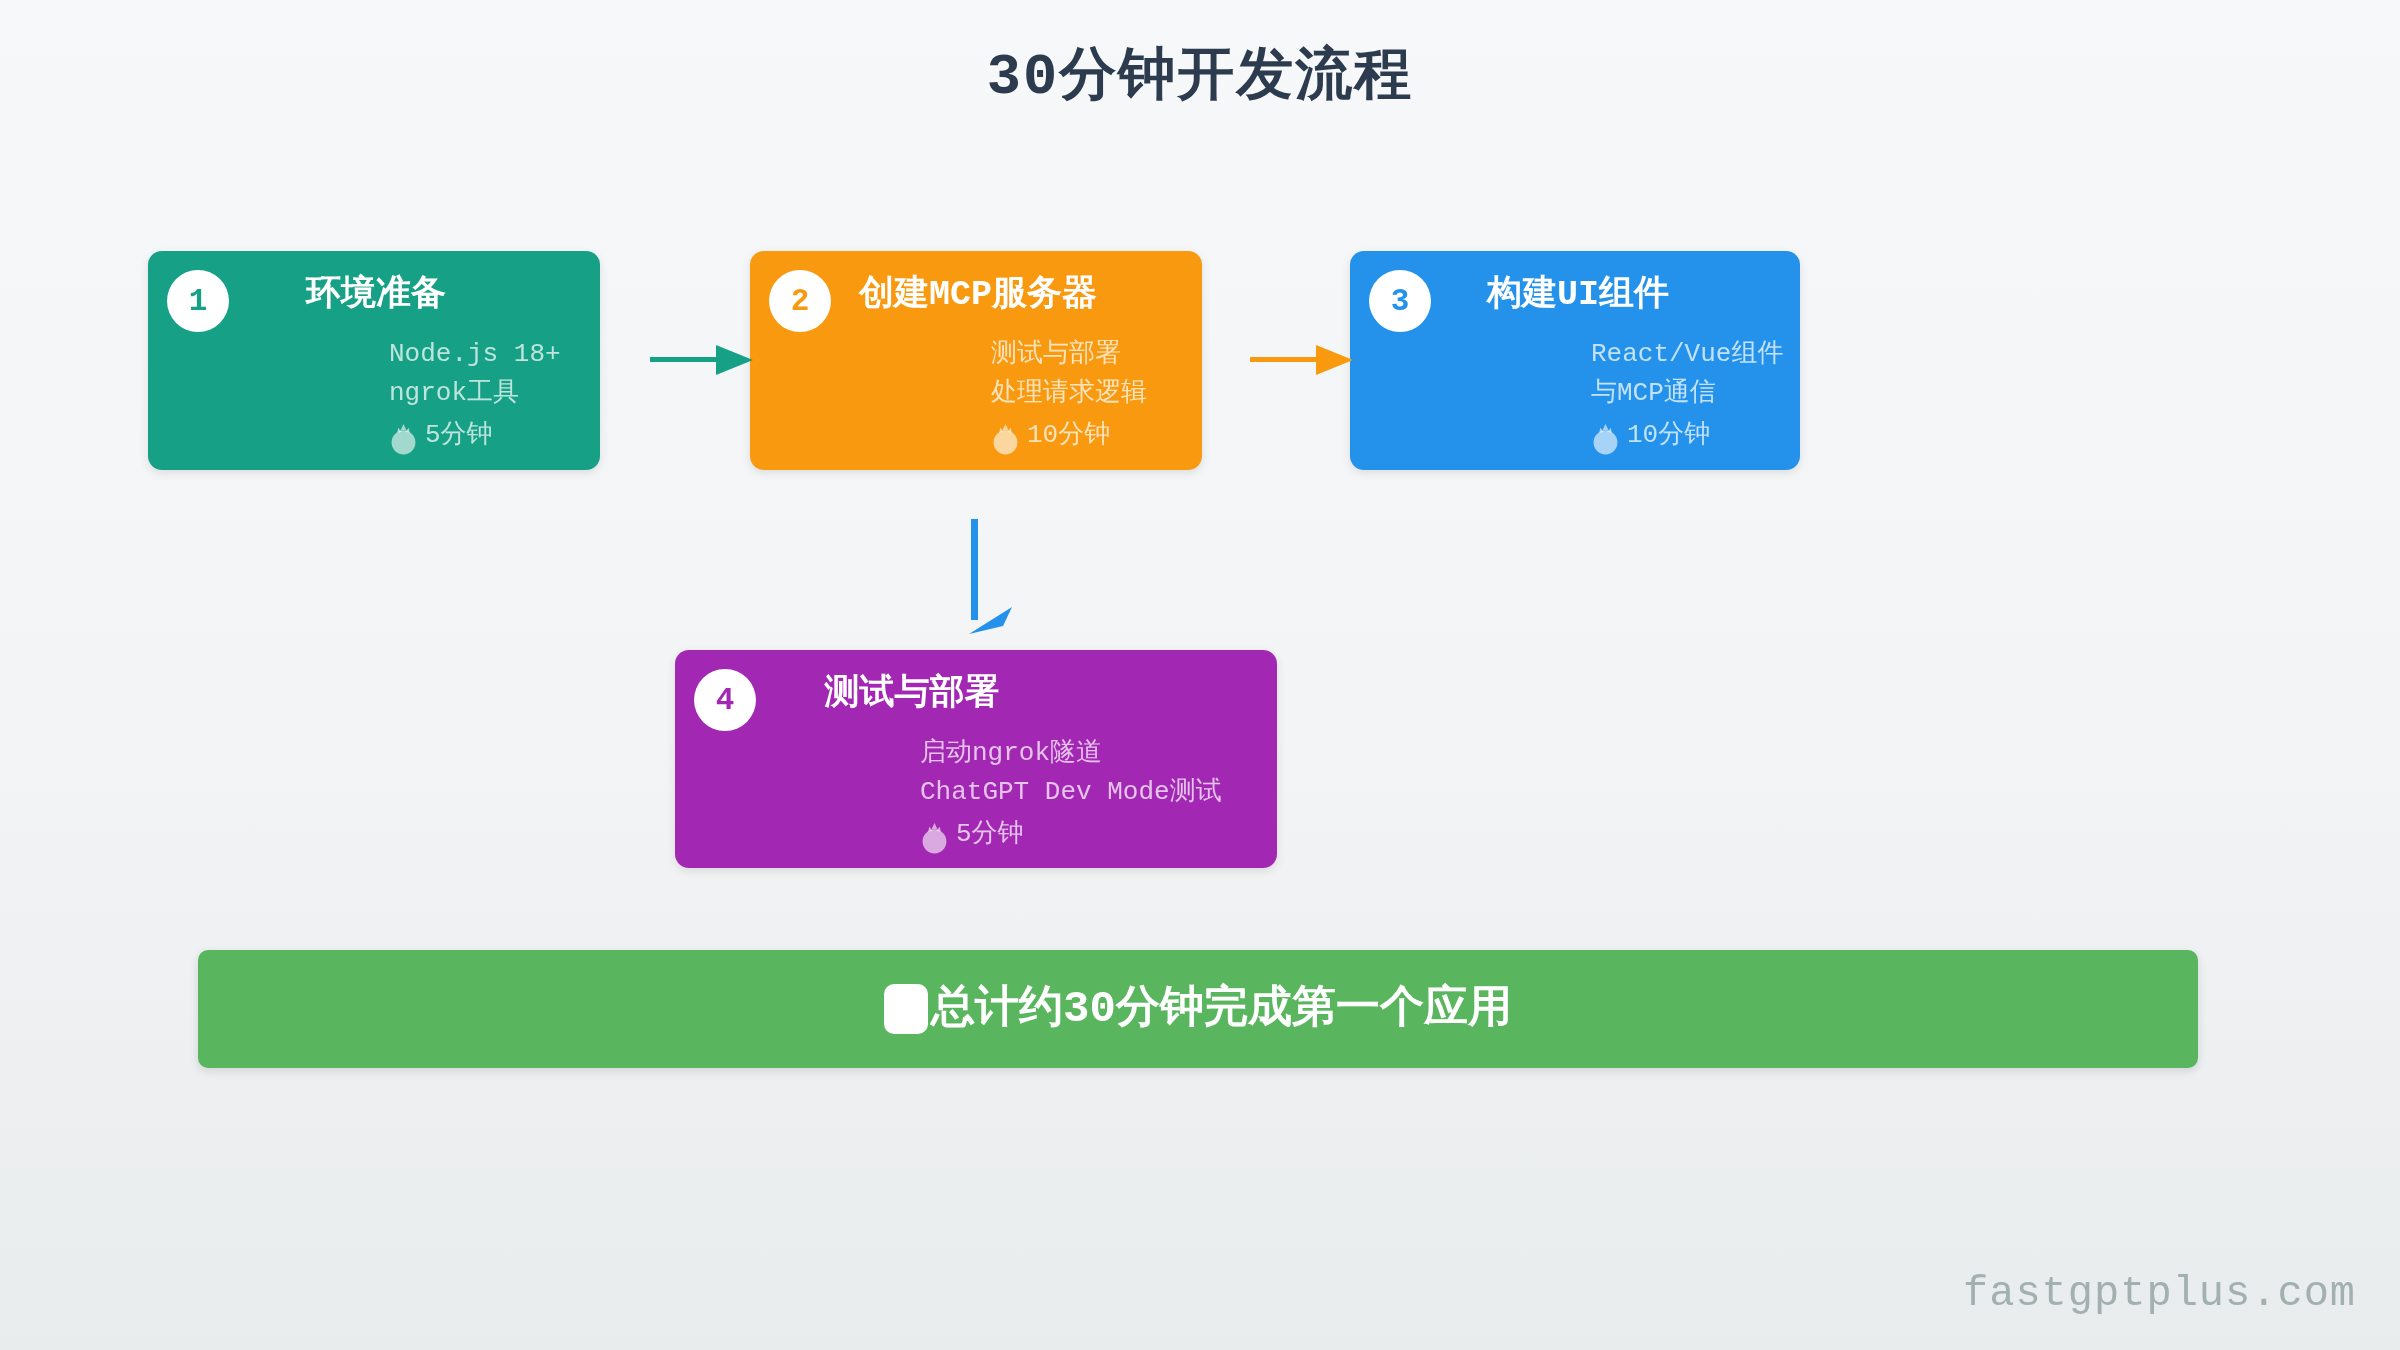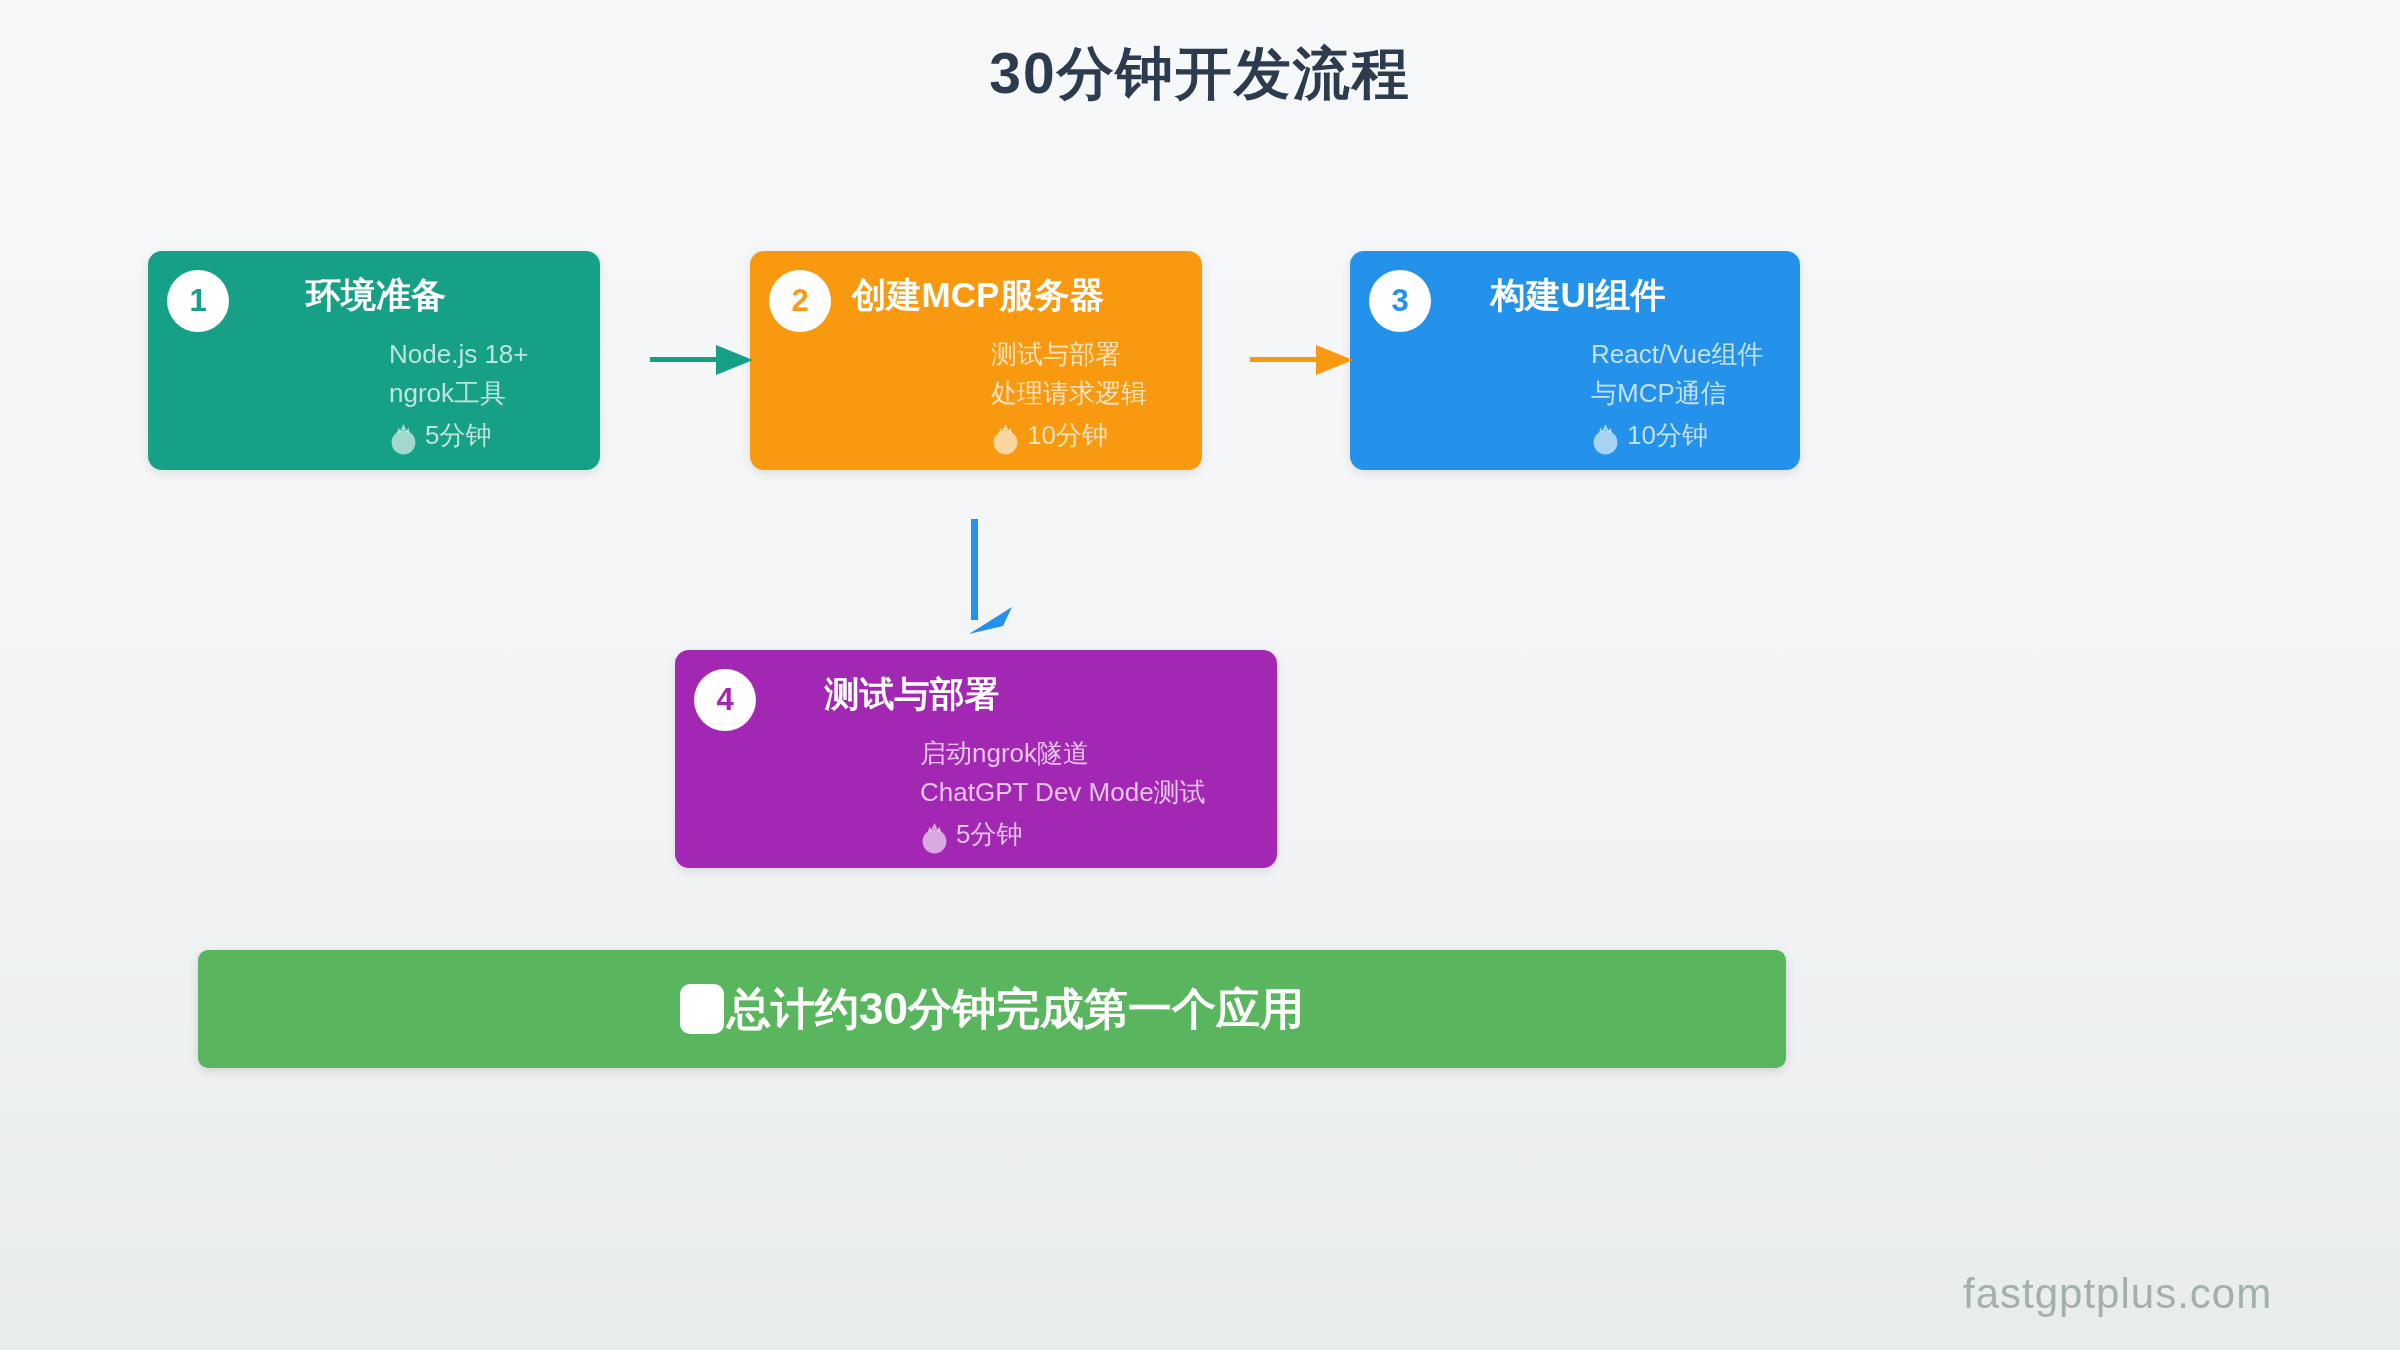--- a/index.html
+++ b/index.html
@@ -1,20 +1,20 @@
 <!DOCTYPE html>
 <html><head>
 <meta charset="utf-8">
 <style>
   html,body{margin:0;padding:0;}
   .canvas{
     position:relative;
     width:2400px;height:1350px;
     background:linear-gradient(180deg,#f7f8fa 0%,#f2f4f6 55%,#e9eced 100%);
-    font-family:Liberation Sans, sans-serif;
+    font-family:Liberation Mono, monospace;
     overflow:hidden;
   }
   .page-title{
     position:absolute;top:36px;left:0;width:100%;
     margin:0;text-align:center;
     font-size:57px;font-weight:700;color:#2c3b4e;letter-spacing:2px;
   }
   .card{
     position:absolute;border-radius:14px;
     box-shadow:0 3px 10px rgba(0,0,0,.10);
@@ -37,21 +37,21 @@
   .card-body{
     position:absolute;left:241px;top:84px;
     color:rgba(255,255,255,.72);font-size:26px;line-height:39px;white-space:nowrap;
   }
   .c4 .card-body{left:245px;}
   .timer-row{display:flex;align-items:flex-end;gap:7px;margin-top:3px;height:39px;}
   .timer-icon{width:29px;height:31px;}
   .timer-icon path, .timer-icon circle{fill:rgba(255,255,255,.6);}
   .arrow-layer{position:absolute;left:0;top:0;pointer-events:none;}
   .banner{
-    position:absolute;left:198px;top:950px;width:1588px;height:118px;
+    position:absolute;left:198px;top:950px;width:2000px;height:118px;
     border-radius:10px;box-shadow:0 3px 10px rgba(0,0,0,.12);
     display:flex;flex-direction:column;align-items:center;justify-content:center;
   }
   .banner-main{
     display:flex;align-items:center;
     color:#ffffff;font-size:44px;font-weight:700;line-height:52px;white-space:nowrap;
   }
   .bullet-square{
     display:inline-block;width:44px;height:50px;background:#ffffff;
     border-radius:10px;margin-right:3px;flex:0 0 auto;

